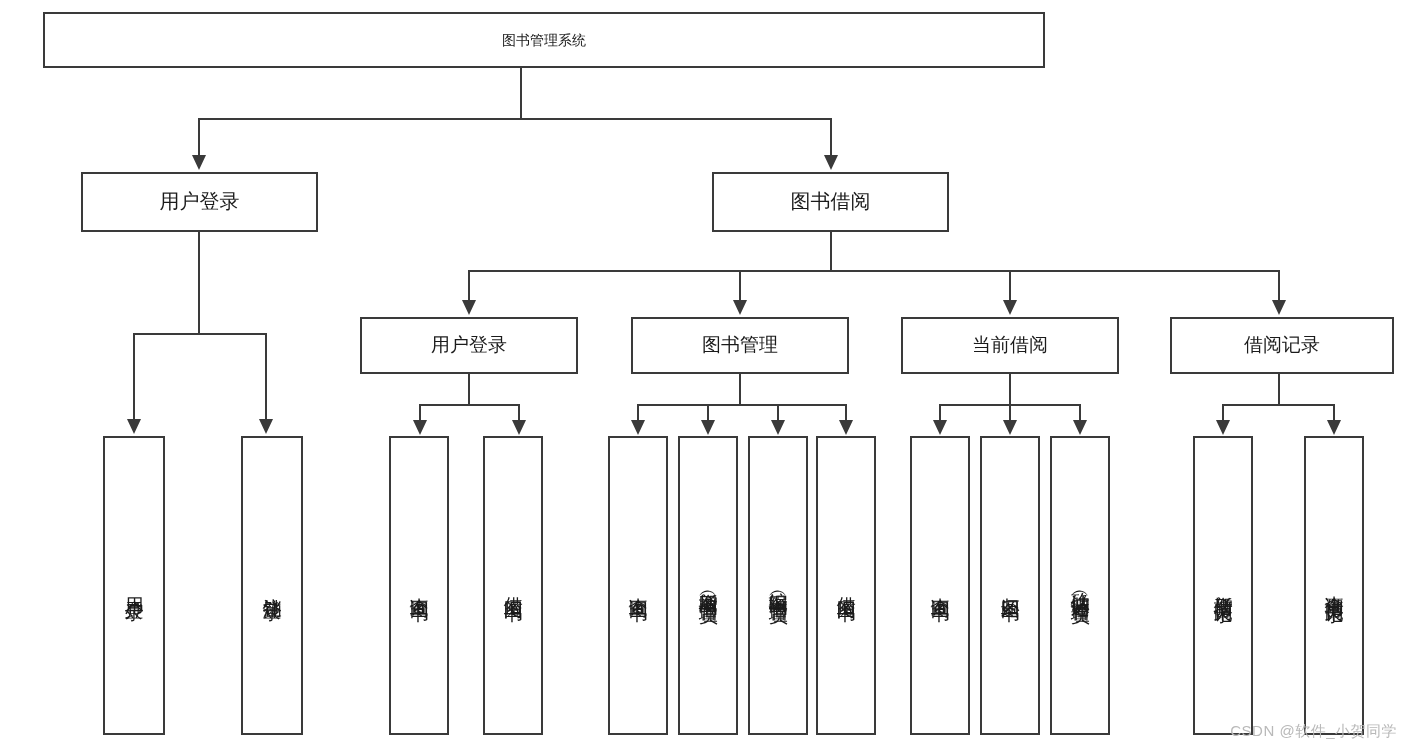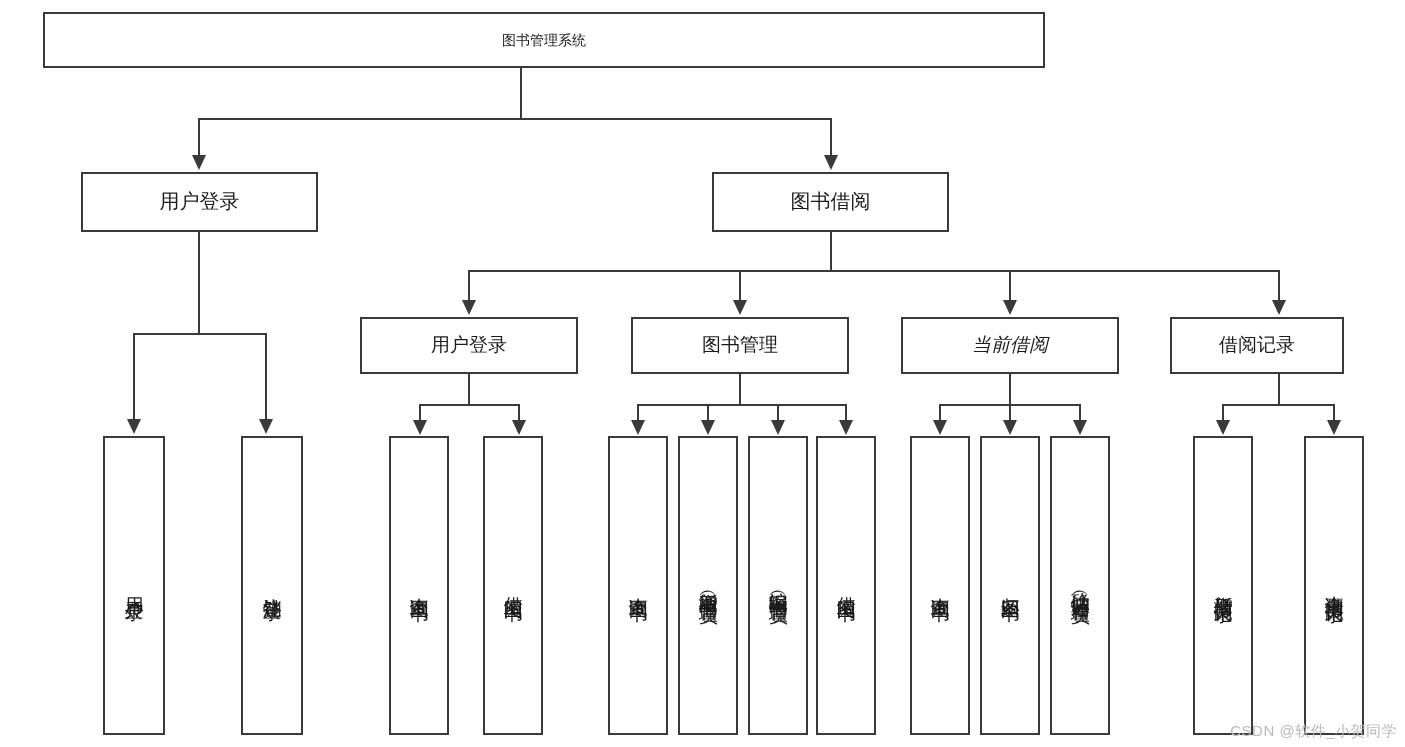--- a/index.html
+++ b/index.html
@@ -120,24 +120,24 @@
   <div class="arrow" style="left:1003px; top:300px;"></div>
   <div class="edge v" style="left:1278px; top:270px; width:2px; height:32px;"></div>
   <div class="arrow" style="left:1272px; top:300px;"></div>
 
   <div class="node lvl2" style="left:360px; top:317px; width:218px; height:57px;">
     <span>用户登录</span>
   </div>
   <div class="node lvl2" style="left:631px; top:317px; width:218px; height:57px;">
     <span>图书管理</span>
   </div>
-  <div class="node lvl2" style="left:901px; top:317px; width:218px; height:57px;font-style:italic;">
+  <div class="node lvl2" style="left:901px; top:317px; width:218px; height:57px;">
     <span>当前借阅</span>
   </div>
-  <div class="node lvl2" style="left:1170px; top:317px; width:174px; height:57px;">
+  <div class="node lvl2" style="left:1170px; top:317px; width:224px; height:57px;">
     <span>借阅记录</span>
   </div>
 
   <div class="edge v" style="left:468px; top:374px; width:2px; height:32px;"></div>
   <div class="edge h" style="left:419px; top:404px; width:101px; height:2px;"></div>
   <div class="edge v" style="left:419px; top:404px; width:2px; height:18px;"></div>
   <div class="arrow" style="left:413px; top:420px;"></div>
   <div class="edge v" style="left:518px; top:404px; width:2px; height:18px;"></div>
   <div class="arrow" style="left:512px; top:420px;"></div>
 

